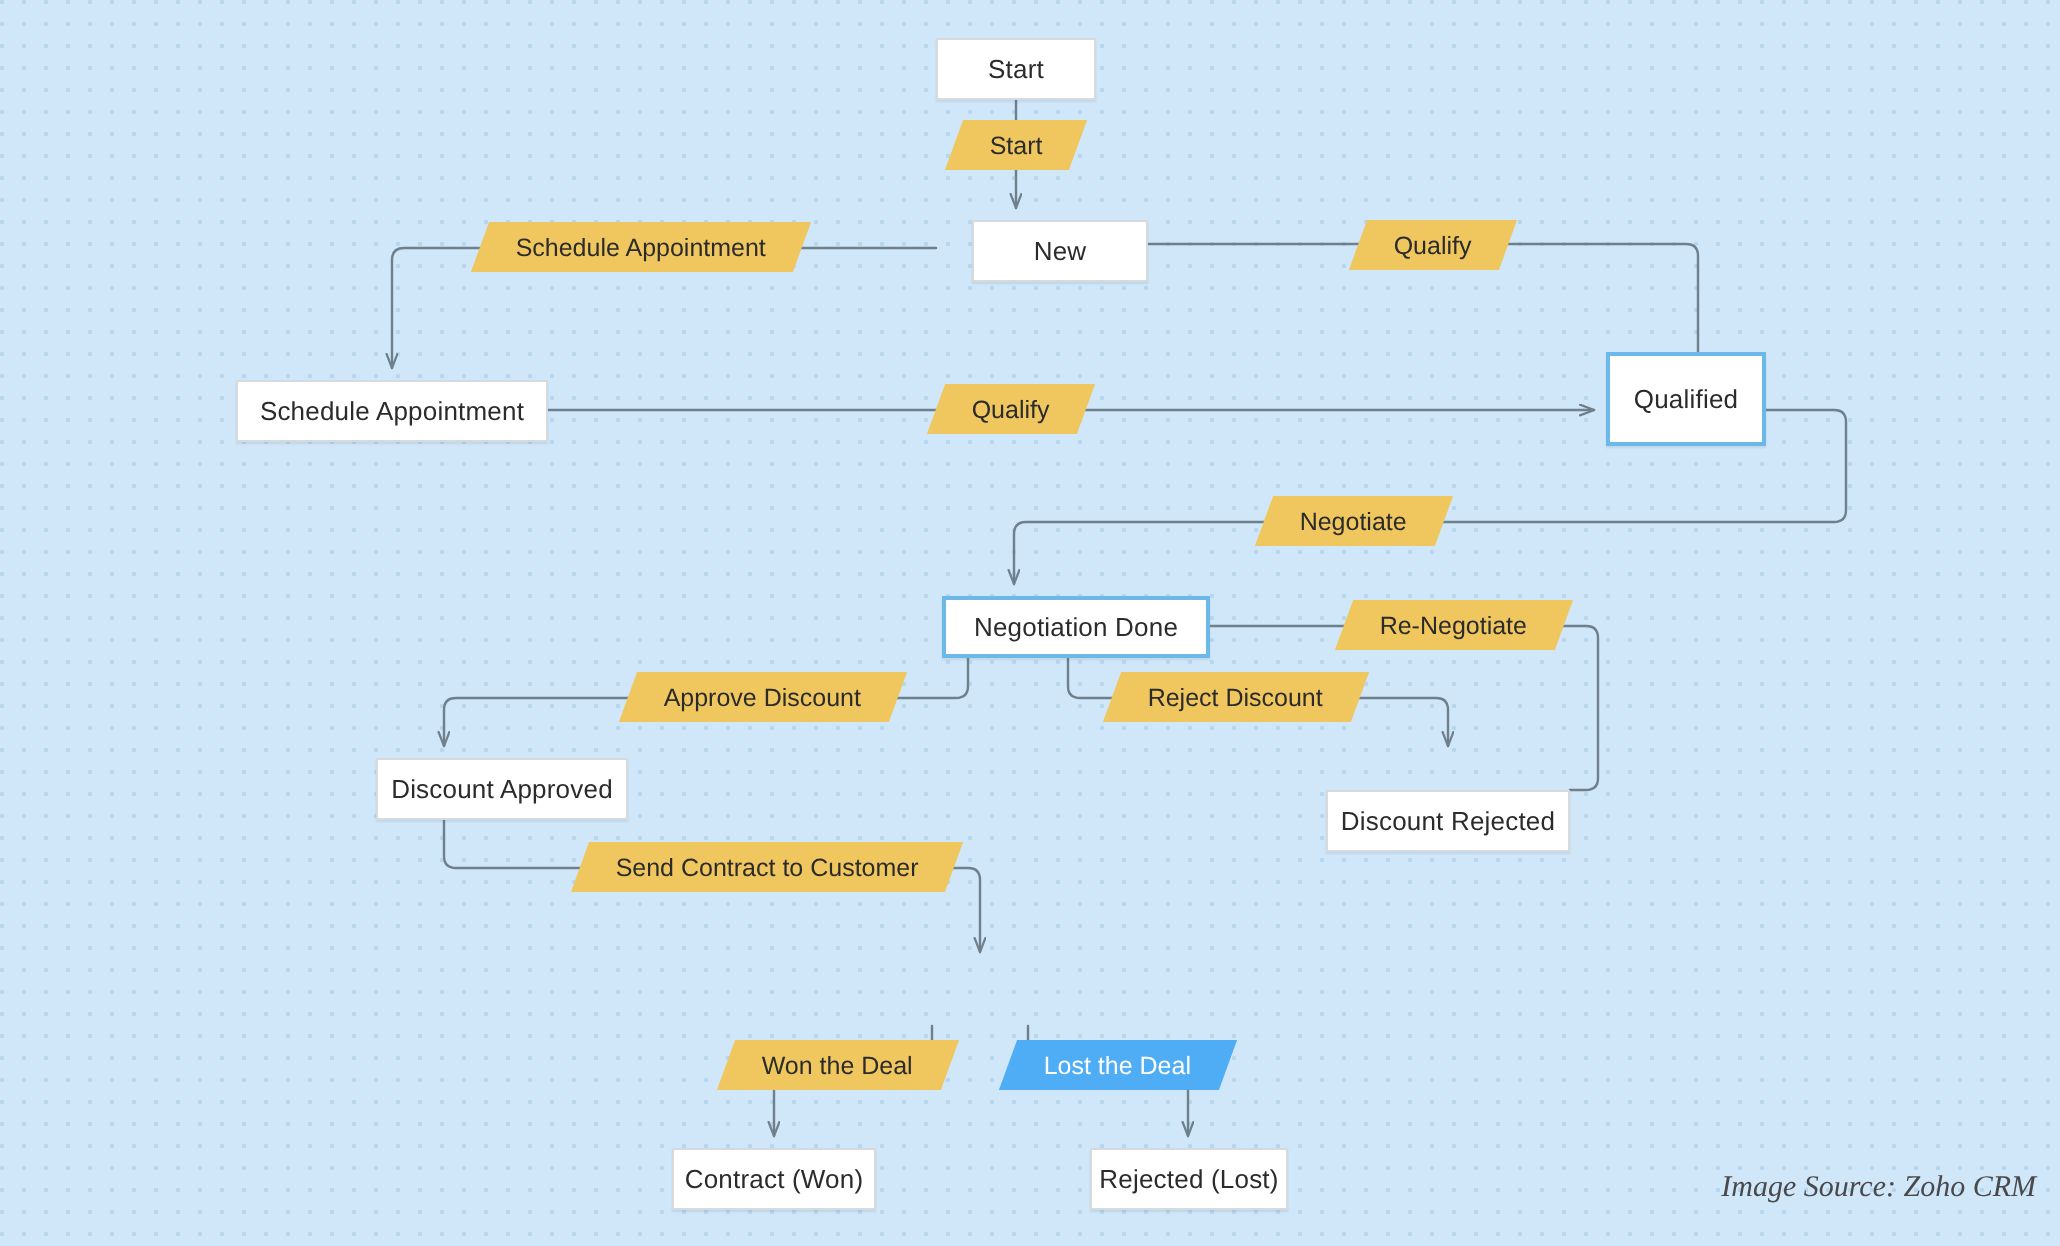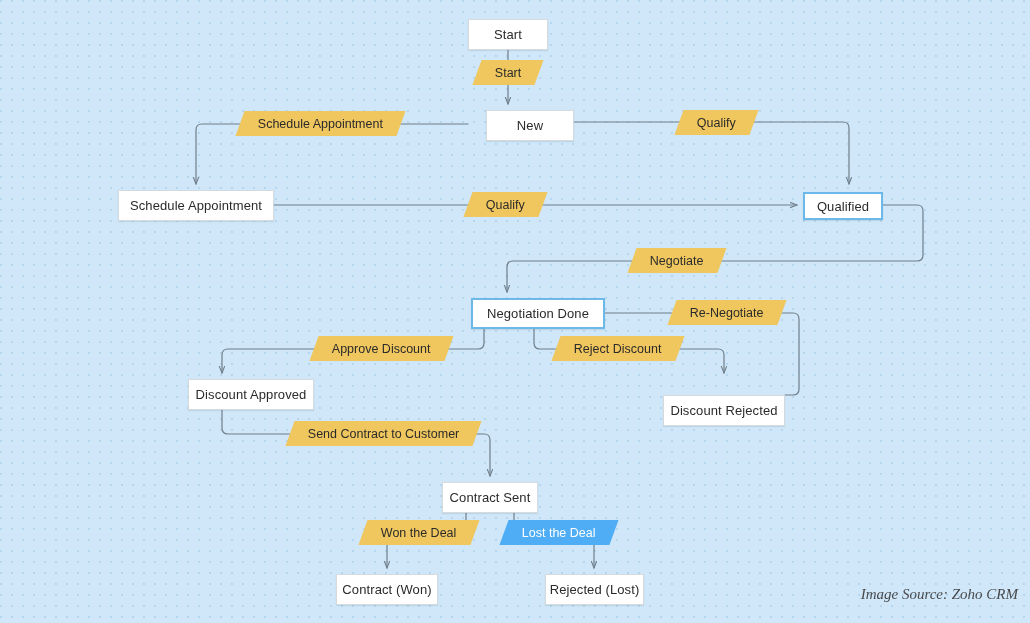--- a/index.html
+++ b/index.html
@@ -128,34 +128,31 @@
 
   <div class="node" style="left: 468px; top: 19px; width: 80px; height: 31px;">
     <span>Start</span>
   </div>
   <div class="node" style="left: 468px; top: 110px; width: 88px; height: 31px; margin-left: 18px;">
     <span>New</span>
   </div>
   <div class="node" style="left: 118px; top: 190px; width: 156px; height: 31px;">
     <span>Schedule Appointment</span>
   </div>
-  <div class="node highlight" style="left: 803px; top: 192px; width: 80px; height: 28px; text-align: center;">
+  <div class="node highlight" style="left: 803px; top: 176px; width: 80px; height: 47px; text-align: center;">
     <span>Qualified</span>
   </div>
   <div class="node highlight" style="left: 471px; top: 298px; width: 134px; height: 31px;">
     <span>Negotiation Done</span>
   </div>
   <div class="node" style="left: 188px; top: 379px; width: 126px; height: 31px;">
     <span>Discount Approved</span>
   </div>
   <div class="node" style="left: 663px; top: 379px; width: 122px; height: 31px; margin-top: 16px;">
     <span>Discount Rejected</span>
-  </div>
-  <div class="node" style="left: 442px; top: 482px; width: 96px; height: 31px;">
-    <span>Contract Sent</span>
   </div>
   <div class="node" style="left: 336px; top: 574px; width: 102px; height: 31px;">
     <span>Contract (Won)</span>
   </div>
   <div class="node" style="left: 545px; top: 574px; width: 99px; height: 31px;">
     <span>Rejected (Lost)</span>
   </div>
 
   <div class="label yellow" style="left: 477px; top: 60px;">
     <span>Start</span>

